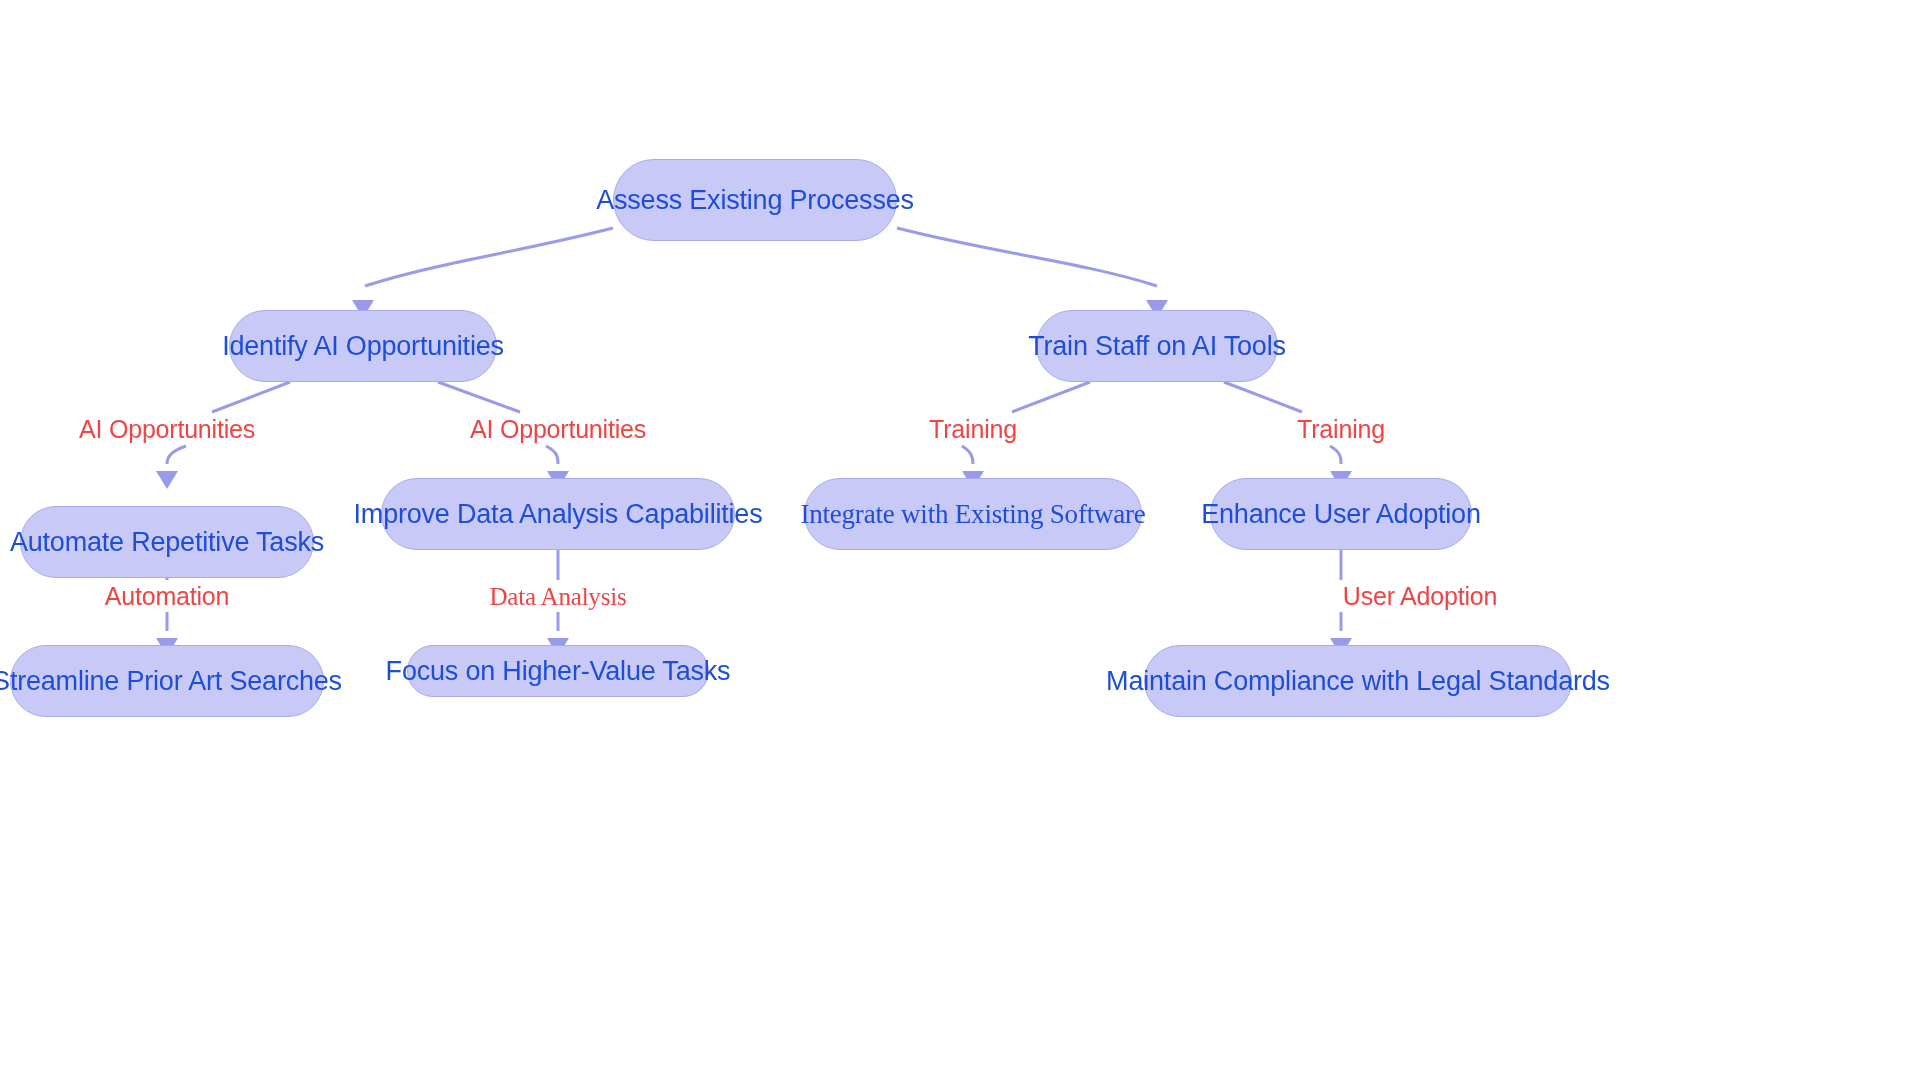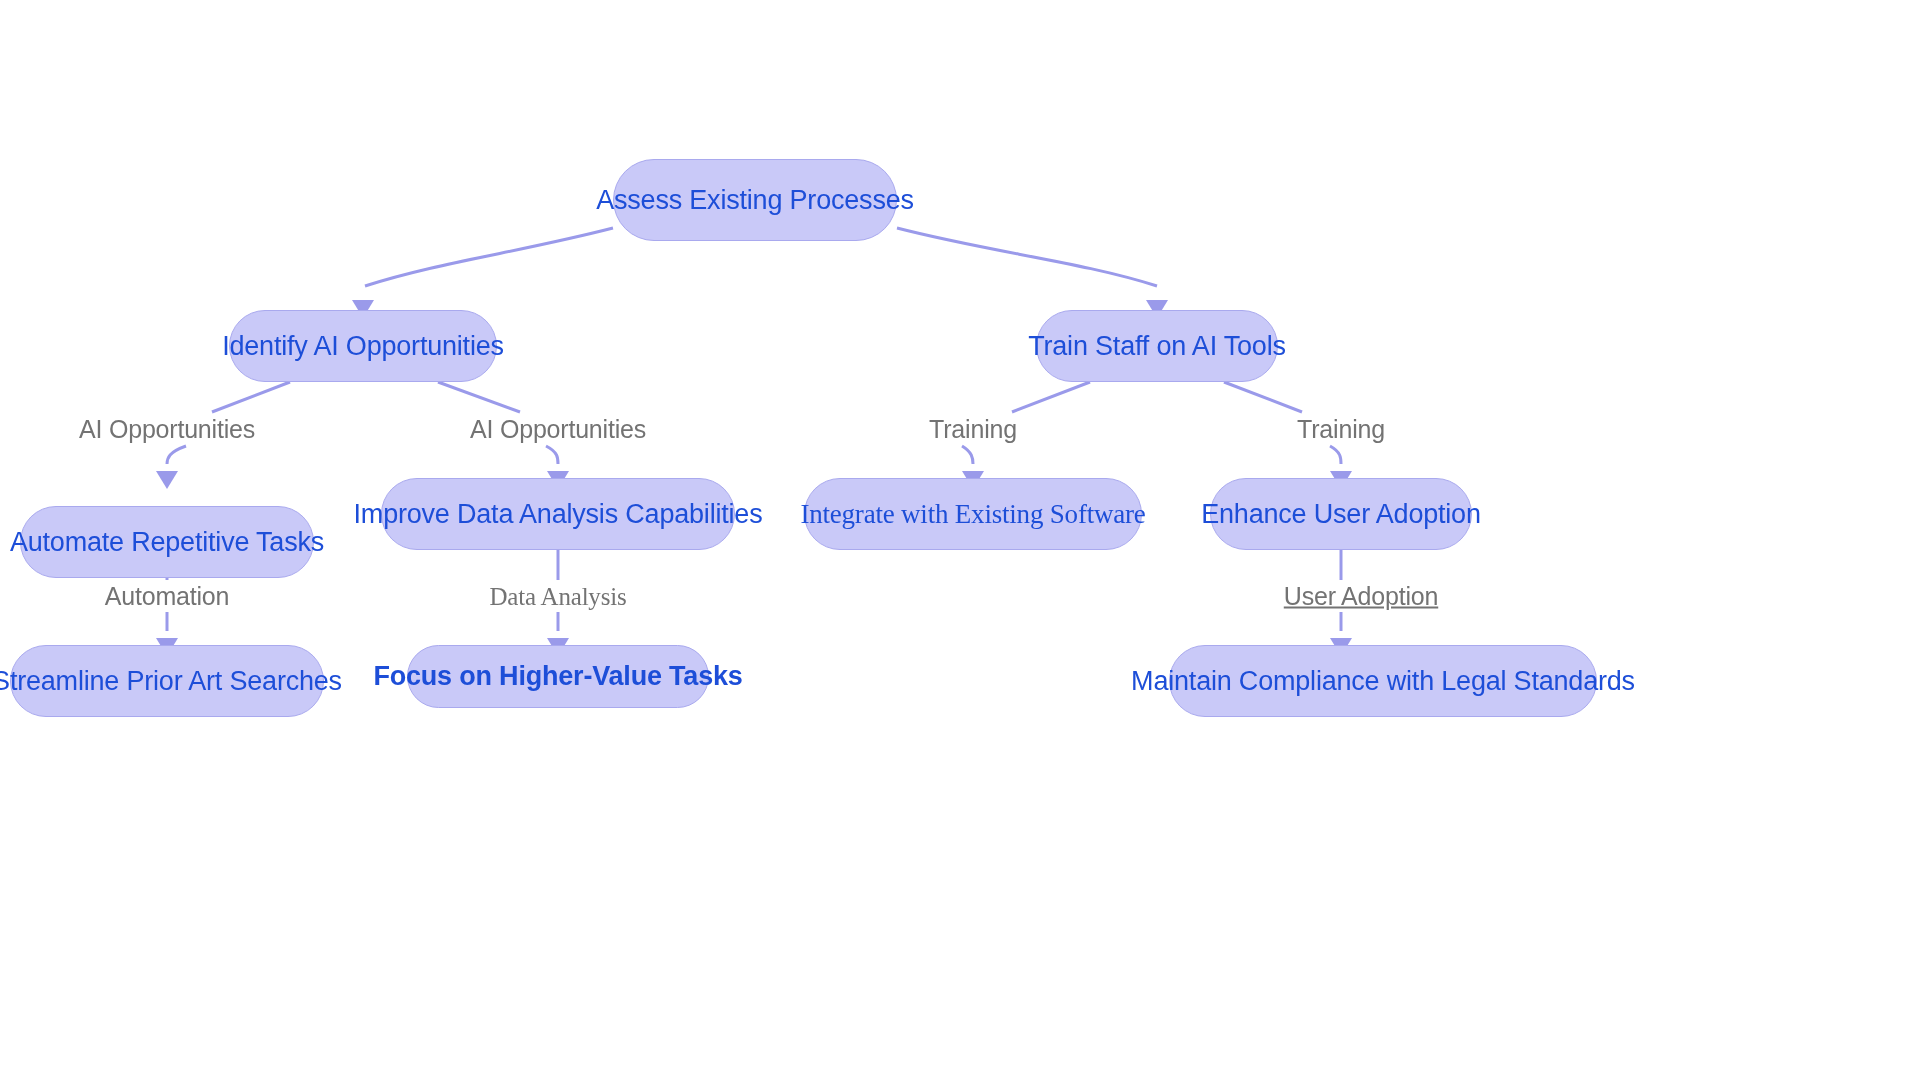--- a/index.html
+++ b/index.html
@@ -38,21 +38,21 @@
     border-radius: 999px;
     color: #1d4ed8;
     font-size: 27px;
     font-weight: 400;
     letter-spacing: -0.2px;
     white-space: nowrap;
     padding: 0 26px;
   }
   .edge-label {
     position: absolute;
-    color: #737373;
+    color: #ef4444;
     font-size: 25px;
     font-weight: 400;
     letter-spacing: -0.2px;
     white-space: nowrap;
     background: #ffffff;
     line-height: 1;
     transform: translate(-50%, -50%);
     padding: 2px 4px;
   }
 </style>
@@ -109,30 +109,30 @@
       </div>
       <div class="node" style="left: 804px; top: 478px; width: 338px; height: 72px; font-family: Liberation Serif, serif;">
         <span>Integrate with Existing Software</span>
       </div>
       <div class="node" style="left: 1210px; top: 478px; width: 262px; height: 72px;">
         <span>Enhance User Adoption</span>
       </div>
       <div class="node" style="left: 10px; top: 645px; width: 314px; height: 72px;">
         <span>Streamline Prior Art Searches</span>
       </div>
-      <div class="node" style="left: 407px; top: 645px; width: 302px; height: 63px; font-weight: bold;">
+      <div class="node" style="left: 407px; top: 645px; width: 302px; height: 52px;">
         <span>Focus on Higher-Value Tasks</span>
       </div>
-      <div class="node" style="left: 1169px; top: 645px; width: 428px; height: 72px;">
+      <div class="node" style="left: 1144px; top: 645px; width: 428px; height: 72px;">
         <span>Maintain Compliance with Legal Standards</span>
       </div>
     </div>
   <div id="labels-group">
       <div class="edge-label" style="left: 167px; top: 429px;">AI Opportunities</div>
       <div class="edge-label" style="left: 558px; top: 429px;">AI Opportunities</div>
       <div class="edge-label" style="left: 973px; top: 429px;">Training</div>
       <div class="edge-label" style="left: 1341px; top: 429px;">Training</div>
       <div class="edge-label" style="left: 167px; top: 596px;">Automation</div>
       <div class="edge-label" style="left: 558px; top: 596px; font-family: Liberation Serif, serif;">Data Analysis</div>
-      <div class="edge-label" style="left: 1361px; top: 596px; text-decoration: underline;">User Adoption</div>
+      <div class="edge-label" style="left: 1420px; top: 596px;">User Adoption</div>
     </div>
 
 </div>
 
 </body></html>

